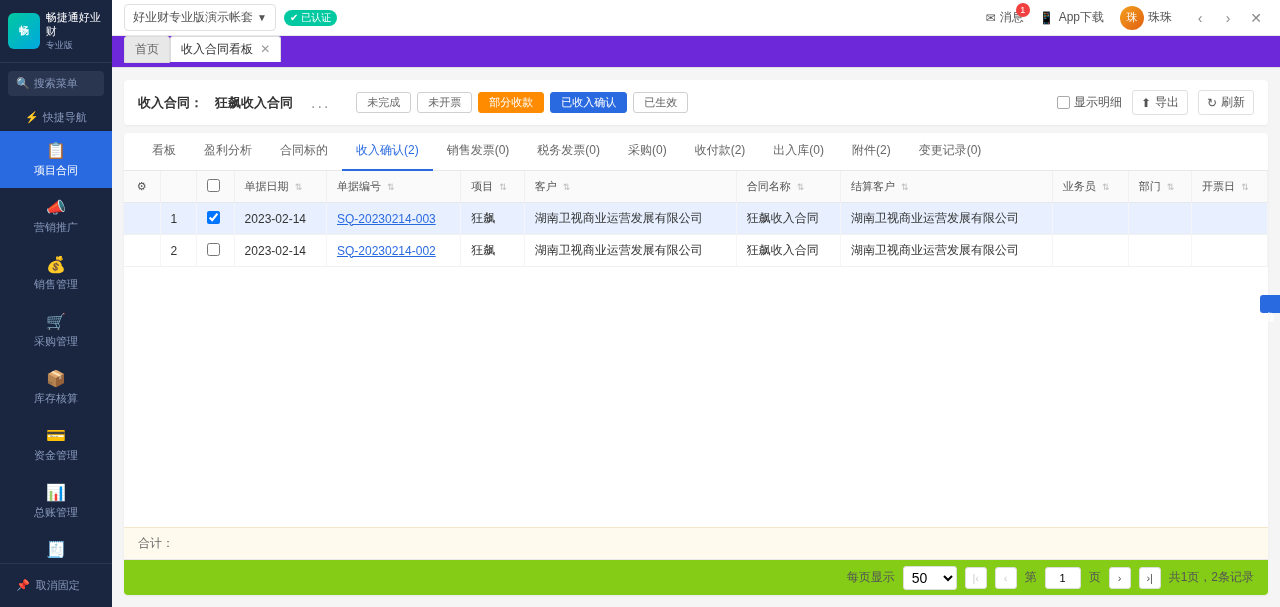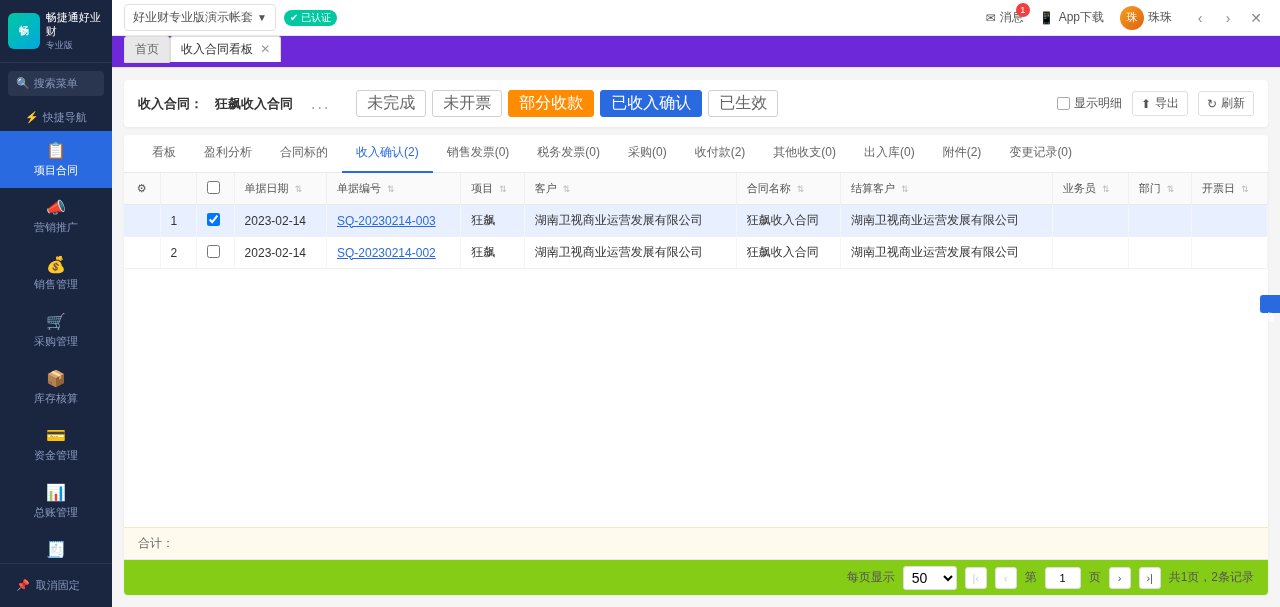--- a/index.html
+++ b/index.html
@@ -42,21 +42,21 @@
 
     
     .content { flex: 1; overflow: hidden; display: flex; flex-direction: column; background: #f5f5f5; padding: 12px; gap: 8px; }
 
     
     .contract-header { background: #fff; border-radius: 4px; padding: 10px 14px; display: flex; align-items: center; gap: 12px; box-shadow: 0 1px 3px rgba(0,0,0,0.05); }
     .contract-title { font-size: 13px; font-weight: 600; color: #333; }
     .contract-title-name { font-size: 13px; color: #333; font-weight: 600; }
     .contract-more { color: #999; cursor: pointer; padding: 2px 6px; font-size: 16px; letter-spacing: 2px; }
     .status-btns { display: flex; gap: 6px; margin-left: 8px; }
-    .status-btn { padding: 2px 10px; border-radius: 3px; font-size: 16px; cursor: pointer; border: 1px solid #d0d0d0; background: #fff; color: #666; }
+    .status-btn { padding: 2px 10px; border-radius: 3px; font-size: 11px; cursor: pointer; border: 1px solid #d0d0d0; background: #fff; color: #666; }
     .status-btn.active-orange { background: #ff8c00; color: #fff; border-color: #ff8c00; }
     .status-btn.active-blue { background: #2a6ae0; color: #fff; border-color: #2a6ae0; }
     .contract-right { margin-left: auto; display: flex; align-items: center; gap: 10px; padding-left: 18px; }
     .contract-right-btn { display: flex; align-items: center; gap: 4px; font-size: 12px; color: #555; cursor: pointer; padding: 3px 8px; border: 1px solid #e0e0e0; border-radius: 3px; background: #fff; }
     .checkbox-show { display: flex; align-items: center; gap: 4px; font-size: 12px; color: #555; }
     .cb { width: 13px; height: 13px; border: 1px solid #aaa; border-radius: 2px; display: inline-block; }
 
     
     .inner-panel { background: #fff; border-radius: 4px; flex: 1; display: flex; flex-direction: column; box-shadow: 0 1px 3px rgba(0,0,0,0.05); overflow: hidden; }
 
@@ -238,21 +238,20 @@
 
       <div class="sub-tabs">
         <div class="sub-tab">看板</div>
         <div class="sub-tab">盈利分析</div>
         <div class="sub-tab">合同标的</div>
         <div class="sub-tab active">收入确认(2)</div>
         <div class="sub-tab">销售发票(0)</div>
         <div class="sub-tab">税务发票(0)</div>
         <div class="sub-tab">采购(0)</div>
         <div class="sub-tab">收付款(2)</div>
-        <div class="sub-tab">其他收支(0)</div>
         <div class="sub-tab">出入库(0)</div>
         <div class="sub-tab">附件(2)</div>
         <div class="sub-tab">变更记录(0)</div>
       </div>
 
       <div class="table-wrap">
         <table>
           <thead>
             <tr>
               <th class="gear-icon-cell">⚙</th>

